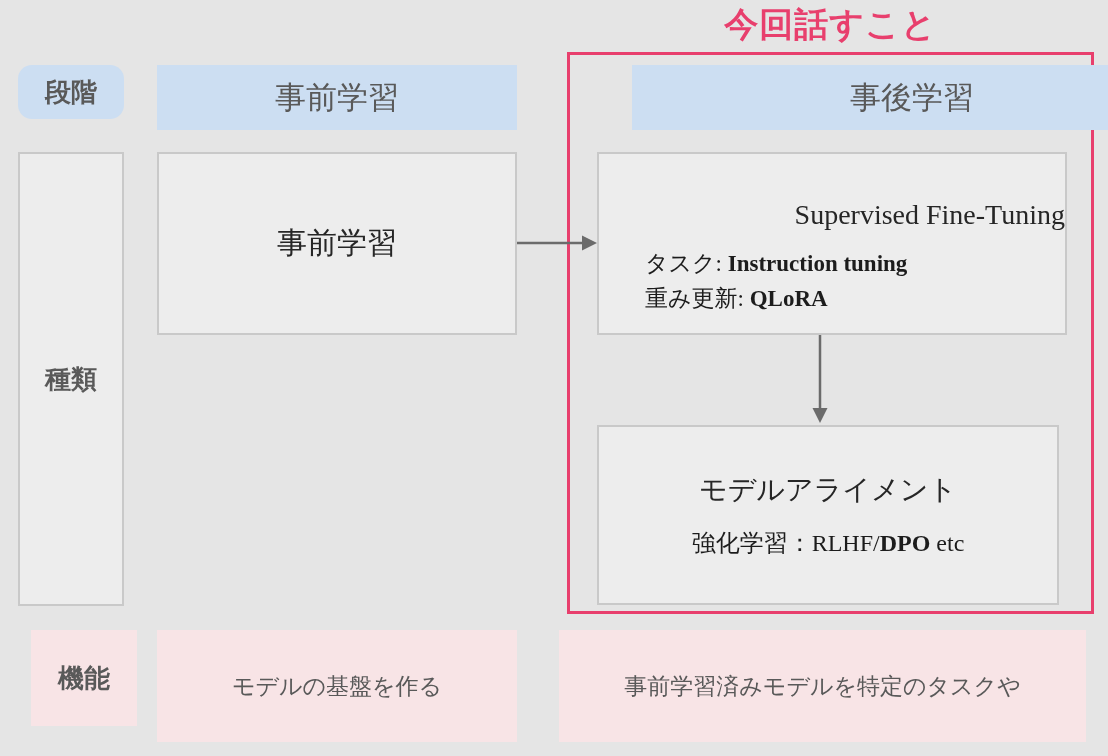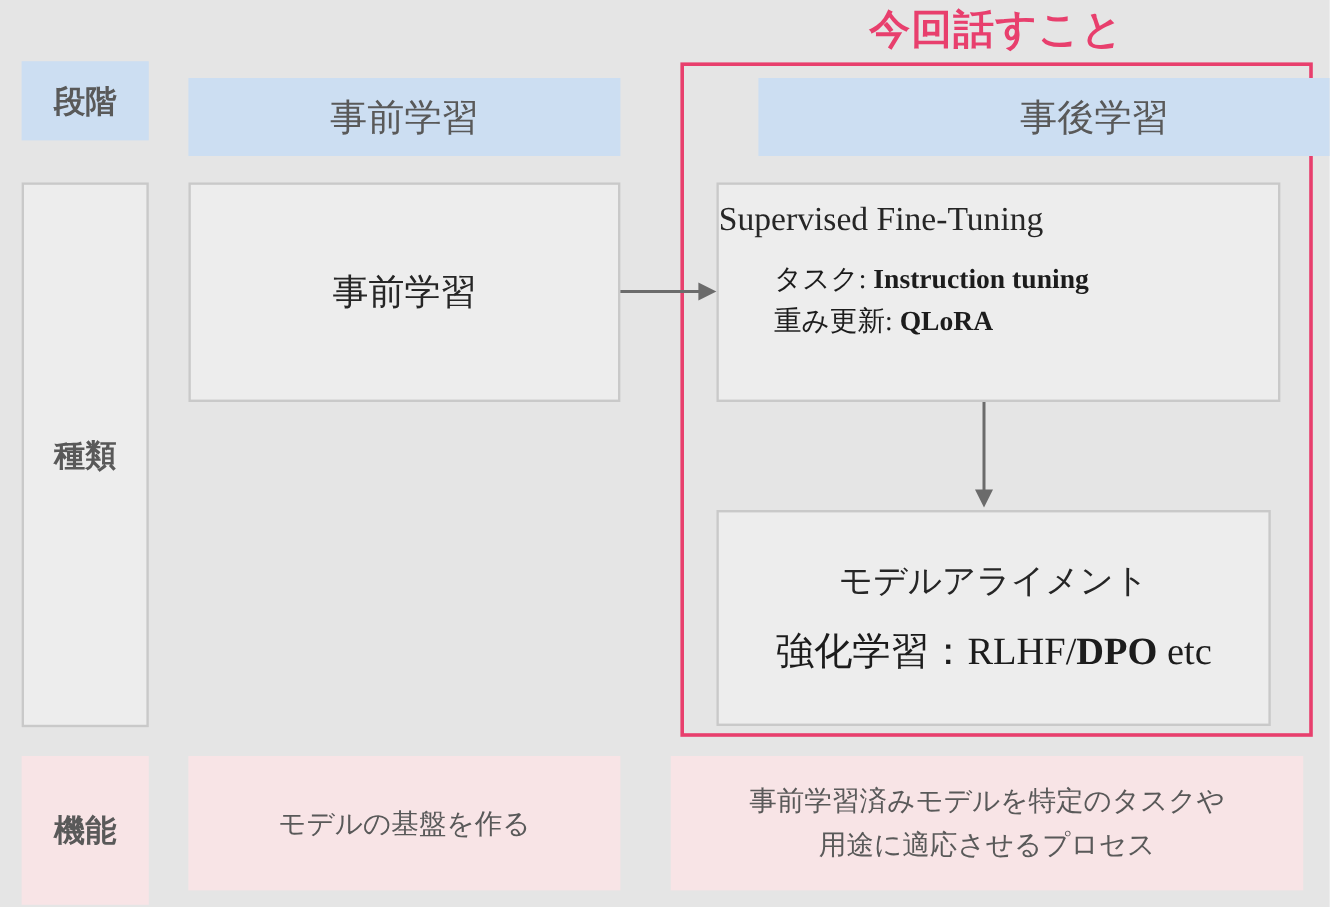--- a/index.html
+++ b/index.html
@@ -29,59 +29,59 @@
   }
 
   
   .cell { display:flex; align-items:center; justify-content:center; text-align:center; }
   .blue-bg  { background:#CCDEF2; }
   .gray-bg  { background:#EDEDED; border:2px solid #C9C9C9; }
   .pink-bg  { background:#F8E4E6; }
 
   
   .row-label { left:18px; width:106px; font-weight:bold; font-size:26px; color:#595959; }
-  .label-stage { top:51px;  height:66px; }
+  .label-stage { top:65px;  height:54px;border-radius:14px; }
   .label-kind  { top:152px; height:454px; }
-  .label-func  { top:630px; height:124px; }
+  .label-func  { top:630px; height:96px;margin-left:13px; }
 
   
   .col-header { top:65px; height:65px; font-size:31px; color:#595959; }
   .header-pre  { left:157px; width:360px; }
   .header-post { left:612px; width:560px;margin-left:20px; }
 
   
   .pretrain-box {
     left:157px; top:152px; width:360px; height:183px;
     font-size:30px; color:#262626;
   }
 
   
   .sft-box {
     left:597px; top:152px; width:470px; height:183px;
     display:block;
   }
   .sft-title {
-    margin-top:14px; text-align:left;
+    margin-top:45px; text-align:right;
     font-size:28px; color:#262626;
   }
   .sft-body {
     margin-top:15px; padding-left:46px;
     font-size:23px; line-height:35px; color:#1c1c1c;
     text-align:left;
   }
   .bold-val { font-weight:bold;text-align:center; }
 
   
   .align-box {
     left:597px; top:425px; width:462px; height:180px;
     display:flex; flex-direction:column; align-items:center; justify-content:center;
     gap:18px;
   }
   .align-title { font-size:28px; color:#262626; }
-  .align-body  { font-size:32px; color:#1c1c1c; }
+  .align-body  { font-size:24px; color:#1c1c1c; }
 
   
   .func-box {
     font-size:23px; line-height:37px; color:#595959;
     flex-direction:column;
   }
   .func-pre  { left:157px; top:630px; width:360px; height:112px; }
   .func-post { left:559px; top:630px; width:527px; height:112px; }
 
   .arrow-layer { left:0; top:0; width:1108px; height:756px; pointer-events:none; }
@@ -115,21 +115,20 @@
   <div class="abs align-box gray-bg">
     <div class="align-title">モデルアライメント</div>
     <div class="align-body"><span>強化学習：RLHF/</span><span class="bold-val">DPO</span><span> etc</span></div>
   </div>
 
   <div class="abs cell func-box func-pre pink-bg">
     <div>モデルの基盤を作る</div>
   </div>
   <div class="abs cell func-box func-post pink-bg">
     <div>事前学習済みモデルを特定のタスクや</div>
-    <div>用途に適応させるプロセス</div>
   </div>
 
   <svg class="abs arrow-layer" width="1108" height="756" viewBox="0 0 1108 756">
     <g>
       <line x1="517" y1="243" x2="584" y2="243" stroke="#6B6B6B" stroke-width="2.5"></line>
       <polygon points="597,243 582,235.5 582,250.5" fill="#6B6B6B"></polygon>
     </g>
     <g>
       <line x1="820" y1="335" x2="820" y2="409" stroke="#6B6B6B" stroke-width="2.5"></line>
       <polygon points="820,423 812.5,408 827.5,408" fill="#6B6B6B"></polygon>

